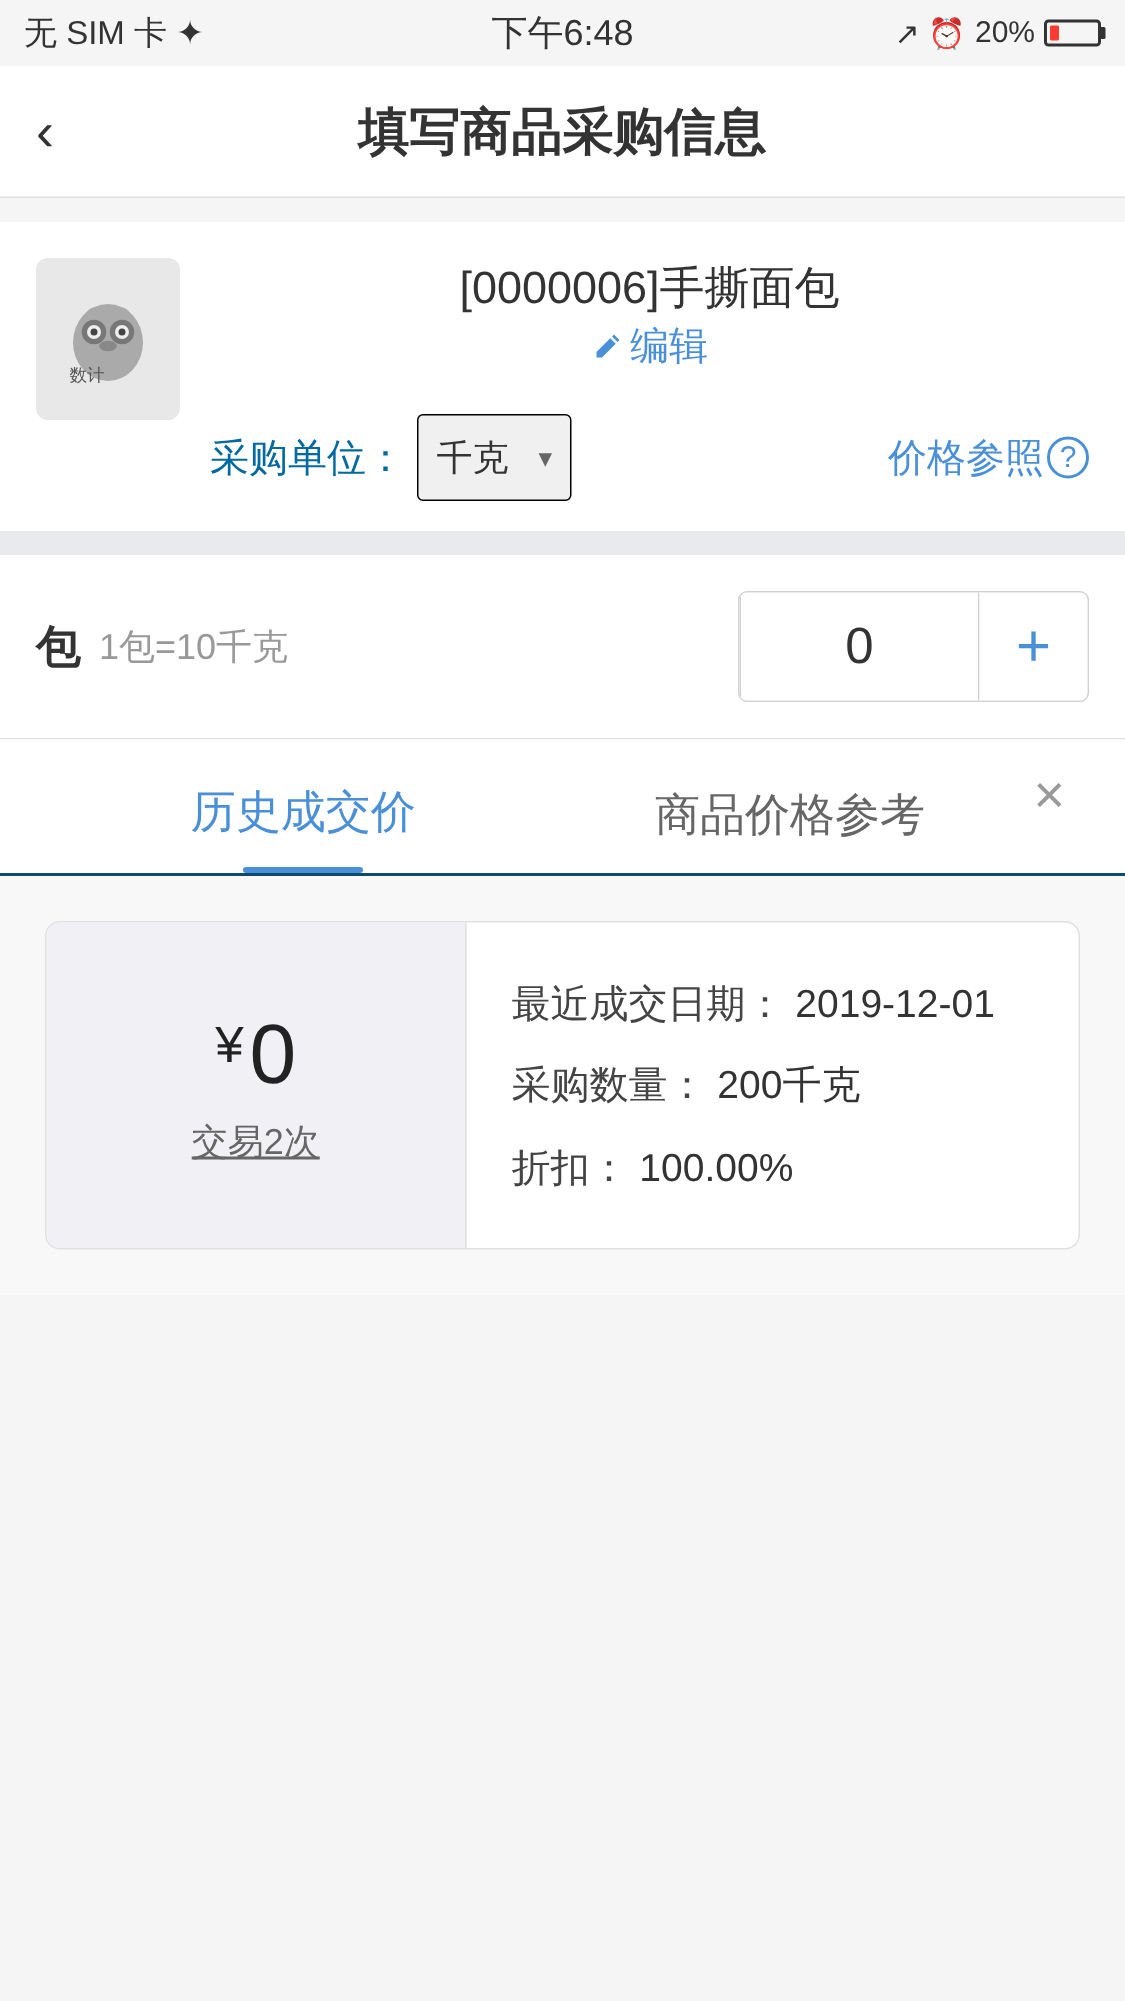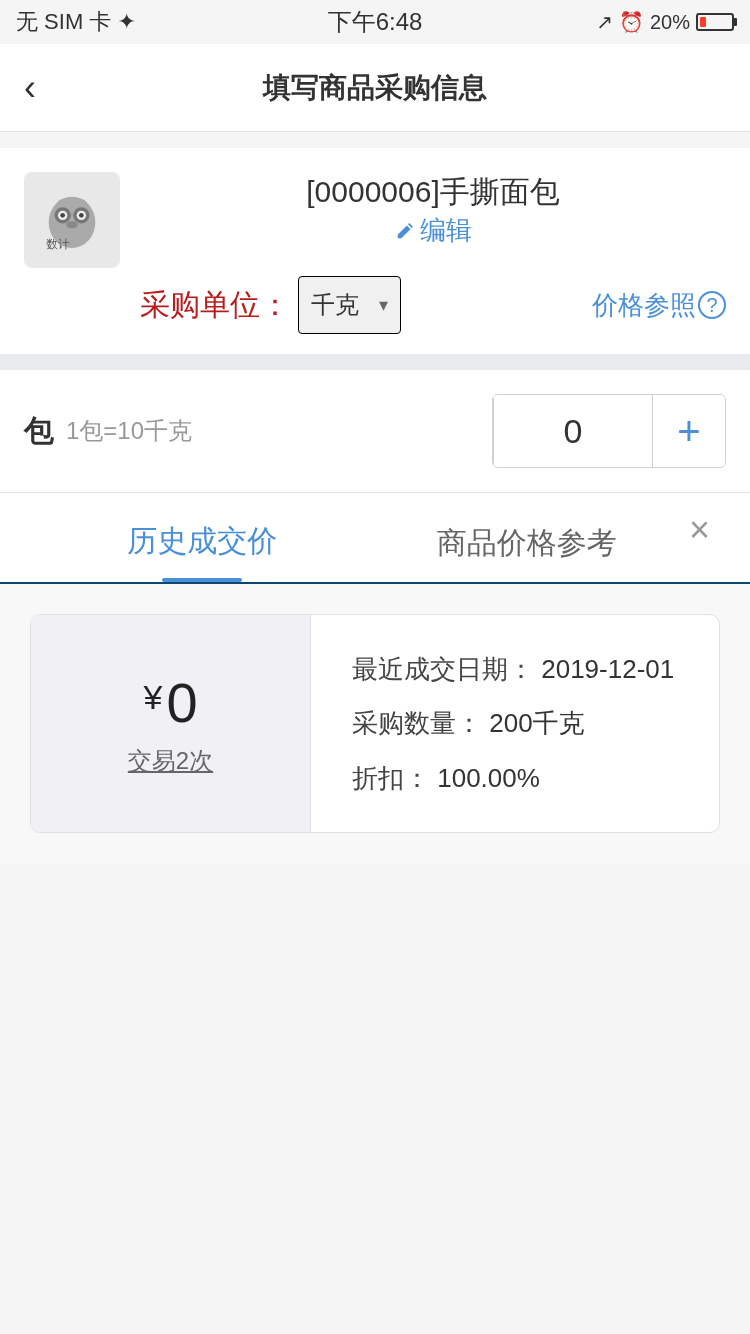--- a/index.html
+++ b/index.html
@@ -83,37 +83,37 @@
       position: relative;
     }
     .nav-back {
       position: absolute;
       left: 24px;
       font-size: 36px;
       color: #333;
       cursor: pointer;
     }
     .nav-title {
-      font-size: 28px;
+      font-size: 34px;
       font-weight: 600;
       color: #333;
     }
 
     
     .product-card {
       background: #fff;
       margin-top: 16px;
       padding: 24px 24px 20px;
       display: flex;
       align-items: flex-start;
       gap: 20px;
     }
     .product-icon {
       width: 96px;
-      height: 96px;
+      height: 108px;
       background: #e8e8e8;
       border-radius: 8px;
       display: flex;
       align-items: center;
       justify-content: center;
       flex-shrink: 0;
       overflow: hidden;
     }
     .owl-icon {
       width: 70px;
@@ -142,22 +142,22 @@
       align-items: center;
       gap: 4px;
       cursor: pointer;
     }
     .product-unit-row {
       display: flex;
       align-items: center;
       justify-content: space-between;
     }
     .unit-label {
-      font-size: 30px;
-      color: #b91c1c;
+      font-size: 26px;
+      color: #0369a1;
     }
     .unit-select {
       background: #f0f0f0;
       border: 1px solid #000000;
       border-radius: 4px;
       padding: 12px 12px;
       font-size: 24px;
       color: #333;
       display: flex;
       align-items: center;
@@ -345,21 +345,20 @@
       flex-direction: column;
       gap: 18px;
     }
     .price-detail-row {
       font-size: 26px;
       color: #444;
       line-height: 1.4;
     }
     .price-detail-label {
       color: #444;
-      margin-left: 11px;
     }
     .price-detail-value {
       color: #333;
     }
   </style>
 </head>
 <body>
 
 <div class="status-bar">
   <div class="status-left">

